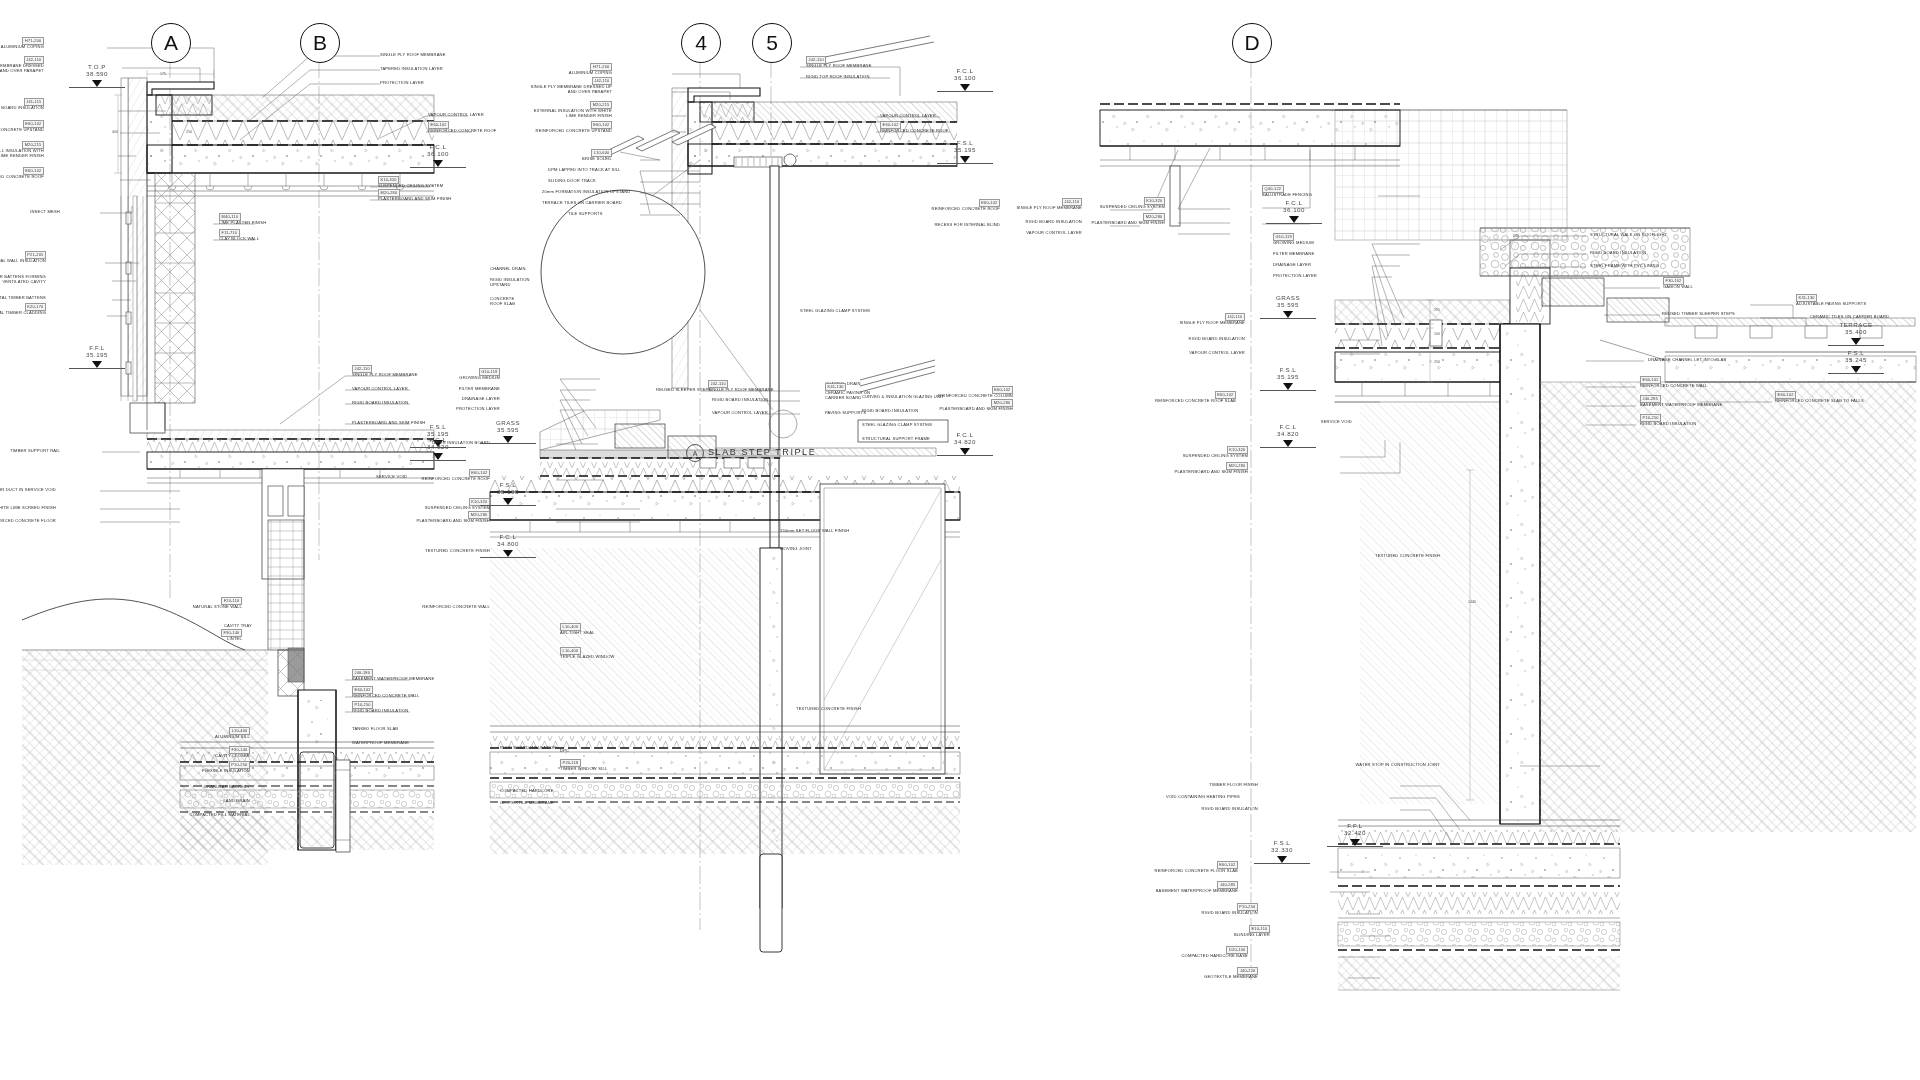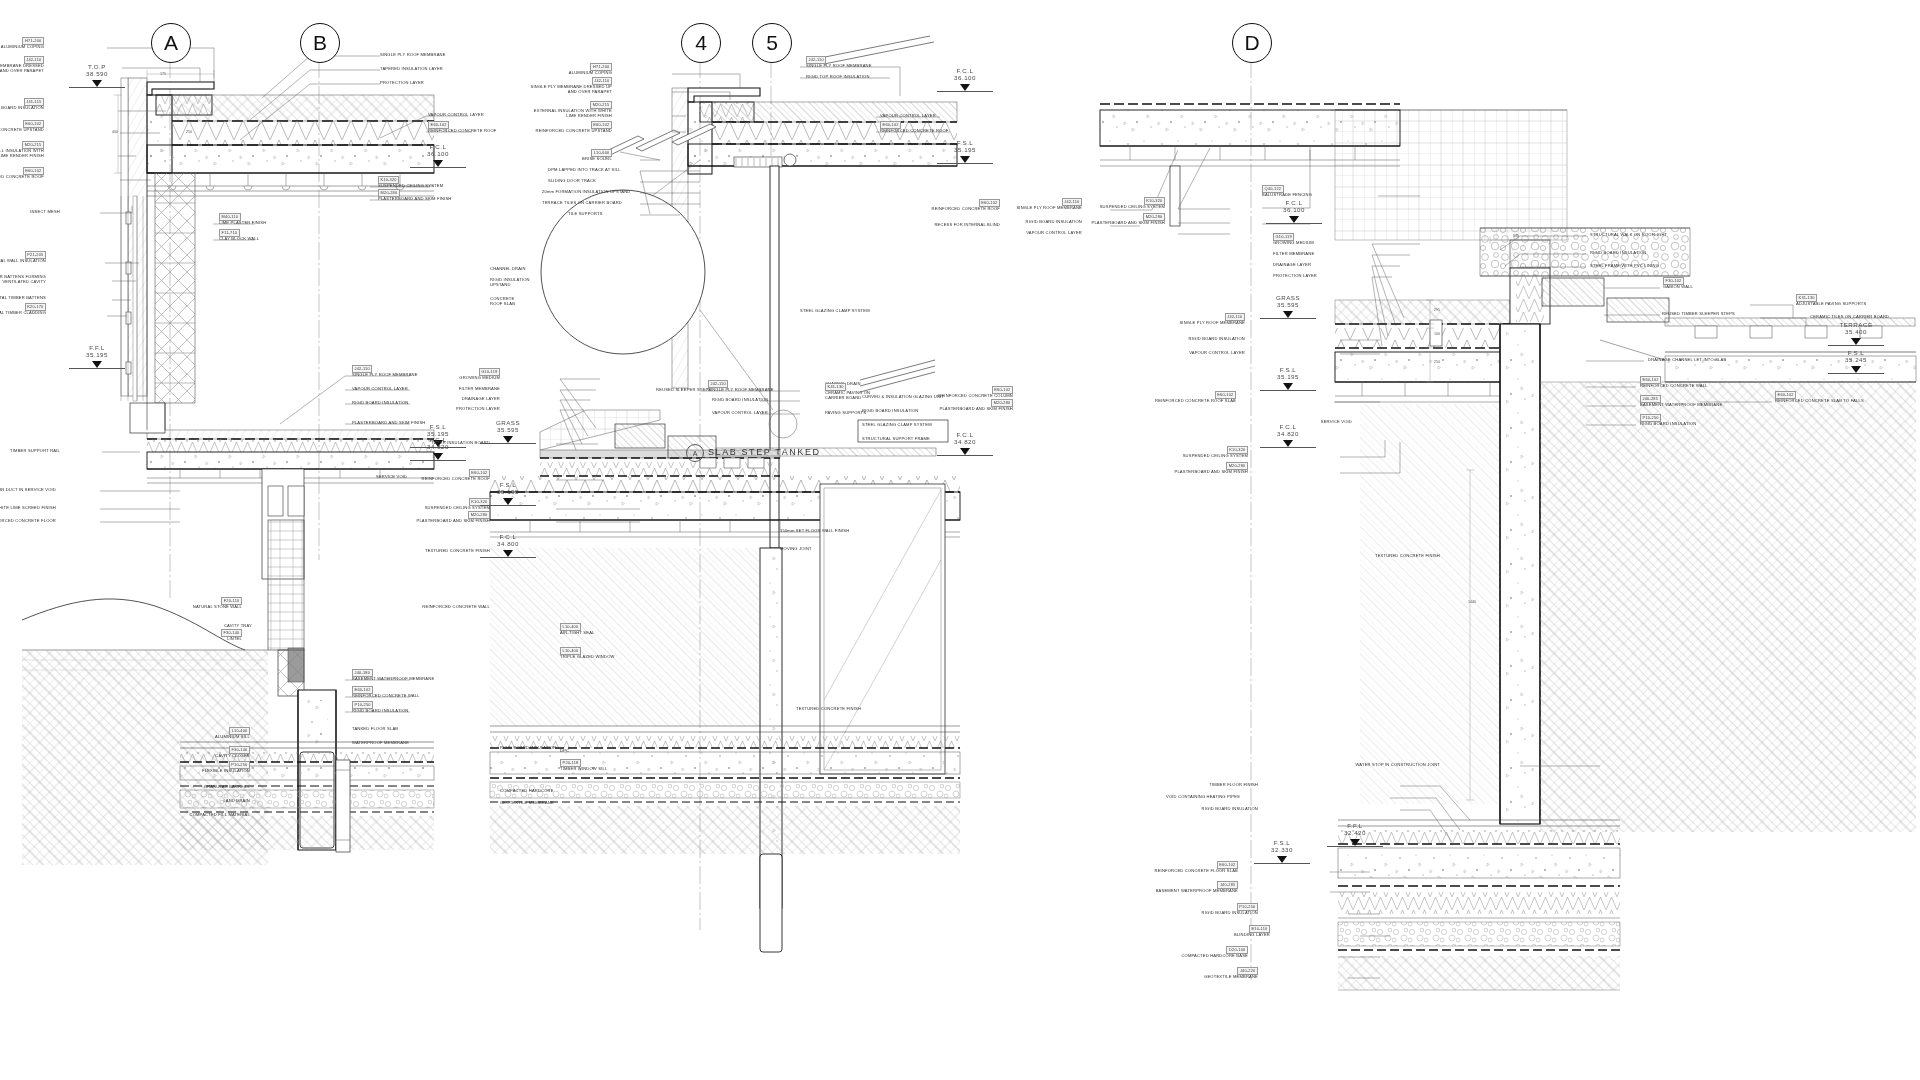--- a/index.html
+++ b/index.html
@@ -482,21 +482,21 @@
 <div class="bub" style="left:681px;top:23px;">
       <span>4</span>
     </div>
 <div class="bub" style="left:752px;top:23px;">
       <span>5</span>
     </div>
 <div class="bub" style="left:1232px;top:23px;">
       <span>D</span>
     </div>
 
-<div class="dtitle" style="left:708px;top:447px;">SLAB STEP TANKED</div>
+<div class="dtitle" style="left:708px;top:447px;">SLAB STEP TRIPLE</div>
 <div style="position:absolute;left:686px;top:444px;width:16px;height:16px;border:.8px solid #555;border-radius:50%;font-size:7px;color:#444;display:flex;align-items:center;justify-content:center;">A</div>
 
 <div id="labels">
       <div class="code" style="left: auto; top: 37px; right: 1876px;">H71-200</div>
       <div class="lbl r" style="right: 1876px; top: 44px;">
         <div>ALUMINIUM COPING</div>
       </div>
       <div class="code" style="left: auto; top: 56px; right: 1876px;">J42-110</div>
       <div class="lbl r" style="right: 1876px; top: 63px;">
         <div>SINGLE PLY MEMBRANE DRESSED</div>

